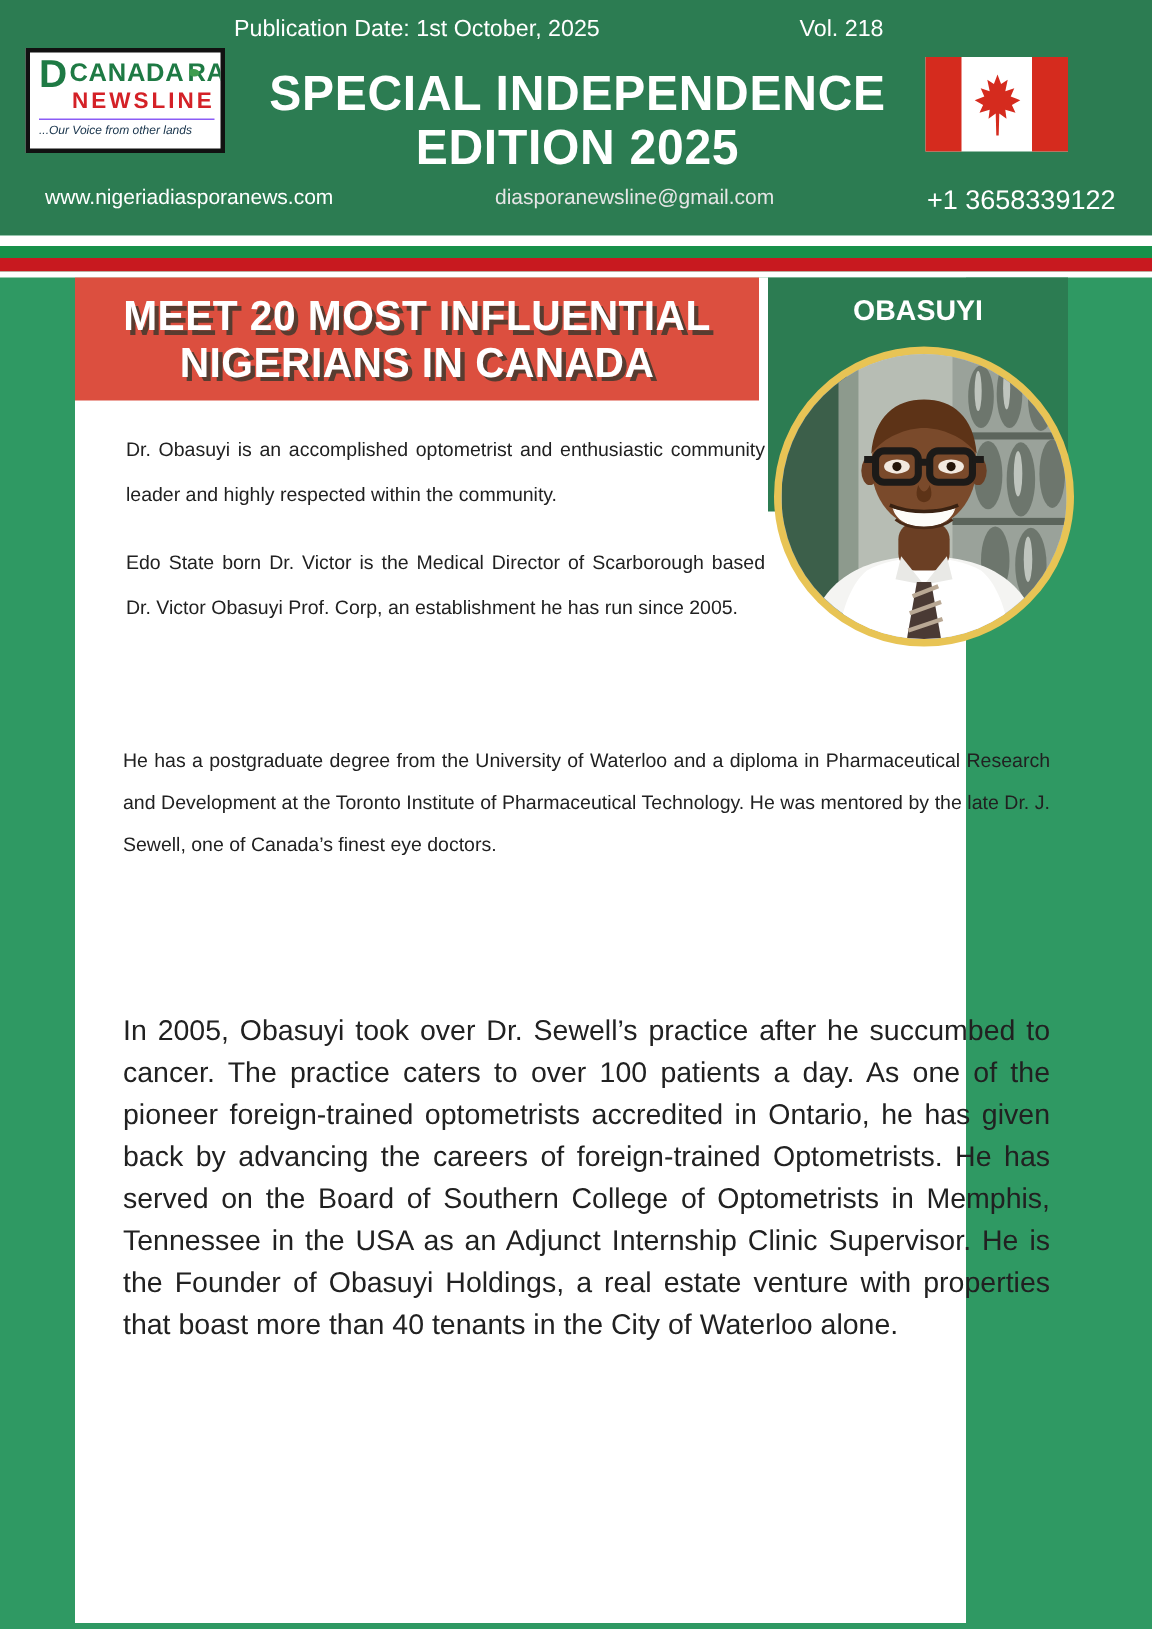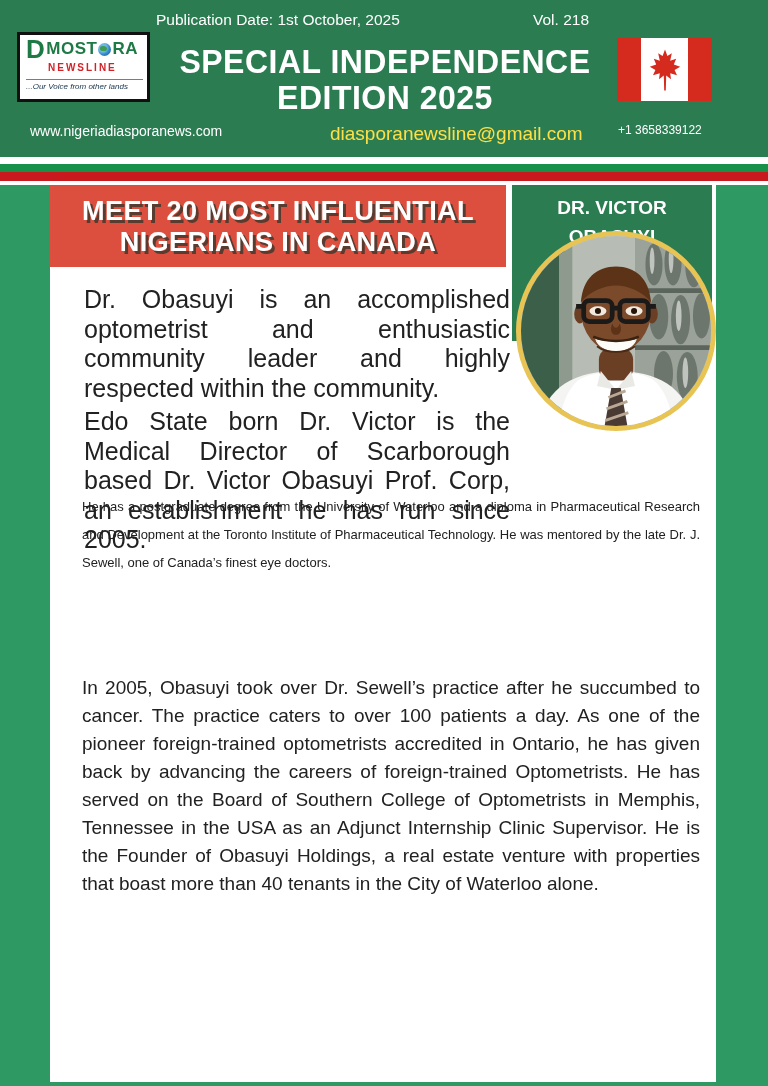--- a/index.html
+++ b/index.html
@@ -7,90 +7,90 @@
   .page { position:relative; width:768px; height:1086px; margin:0 auto; background:#2F9963; overflow:hidden; }
 
   
   .header { position:absolute; top:0; left:0; width:768px; height:157px; background:#2C7C52; }
   .pub-date { position:absolute; left:156px; top:11px; color:#fff; font-size:15.5px; }
   .vol { position:absolute; left:533px; top:11px; color:#fff; font-size:15.5px; }
   .masthead-title { position:absolute; left:160px; top:44px; width:450px; text-align:center;
     color:#fff; font-size:33px; font-weight:700; line-height:36px; letter-spacing:.5px;
     transform:scaleX(.97); }
   .website { position:absolute; left:30px; top:123px; color:#fff; font-size:14px; }
-  .email   { position:absolute; left:330px; top:123px; color:#fde047; font-size:19px; }
-  .phone   { position:absolute; left:618px; top:123px; color:#fff; font-size:12px; }
+  .email   { position:absolute; left:330px; top:123px; color:#e5e5e5; font-size:14px; }
+  .phone   { position:absolute; left:618px; top:123px; color:#fff; font-size:18px; }
 
   
   .logo-box { position:absolute; left:17px; top:32px; width:133px; height:70px;
     background:#fff; border:3px solid #111; padding:4px 4px 2px 6px; overflow:hidden; }
   .logo-line1 { font-size:17px; font-weight:700; color:#1E7A44; letter-spacing:.5px;
     display:flex; align-items:center; line-height:20px; }
   .logo-d { font-size:26px; line-height:20px; margin-right:1px; color:#1E7A44; }
   .globe { display:inline-block; width:13px; height:13px; border-radius:50%;
     background:radial-gradient(circle at 35% 35%, #6fb6e8 0 35%, #2e86c6 60%, #1b5e94 100%);
     position:relative; margin:0 1px; }
   .globe::after { content:""; position:absolute; left:2px; top:3px; width:7px; height:5px;
     background:#3f9d4f; border-radius:40% 60% 50% 50%; }
-  .logo-line2 { font-size:10px; font-weight:700; color:#D42127; letter-spacing:2px;
+  .logo-line2 { font-size:15px; font-weight:700; color:#D42127; letter-spacing:2px;
     margin-left:22px; line-height:17px; }
   .logo-line3 { font-size:8px; color:#16324a; margin-top:3px; border-top:1px solid #8b5cf6;
     padding-top:2px; font-style:italic; }
 
   
   .flag { position:absolute; left:617px; top:38px; width:95px; height:63px; background:#fff;
     display:flex; }
   .flag .band { width:24px; height:100%; background:#D52B1E; }
   .flag .mid { flex:1; position:relative; }
   .flag svg { position:absolute; left:50%; top:50%; transform:translate(-50%,-50%); }
 
   
   .sep-white1 { position:absolute; top:157px; left:0; width:768px; height:7px; background:#fff; }
   .sep-green  { position:absolute; top:164px; left:0; width:768px; height:8px; background:#17914A; }
   .sep-red    { position:absolute; top:172px; left:0; width:768px; height:9px; background:#C8191F; }
   .sep-white2 { position:absolute; top:181px; left:0; width:768px; height:4px; background:#fff; }
 
   
-  .card { position:absolute; left:50px; top:185px; width:666px; height:897px; background:#fff; }
+  .card { position:absolute; left:50px; top:185px; width:594px; height:897px; background:#fff; }
 
   .banner { position:absolute; left:0; top:0; width:456px; height:82px; background:#DC4F3F;
     display:flex; flex-direction:column; justify-content:center; text-align:center; }
   .banner-line { color:#fff; font-size:28px; font-weight:700; line-height:31px;
     letter-spacing:.3px; transform:scaleX(.97);
     text-shadow:3px 3px 0 rgba(55,55,45,.8); }
 
   .person-box { position:absolute; left:462px; top:0; width:200px; height:156px;
     background:#2C7C52; text-align:center; padding-top:8px; }
   .person-name { color:#fff; font-size:19px; font-weight:700; line-height:29px; }
 
   .photo { position:absolute; left:466px; top:46px; width:200px; height:200px;
     border-radius:50%; border:5px solid #E8C455; overflow:hidden; background:#aeb4ac;
     box-shadow:0 0 0 1px rgba(255,255,255,.6) inset; z-index:3; }
   .photo svg { display:block; }
 
   .para { position:absolute; color:#212121; text-align:justify; }
   .para p { text-align:justify; }
-  .col-narrow { left:34px; top:100px; width:426px; font-size:25px; line-height:29.5px; }
-  .col-narrow p + p { margin-top:4px; }
+  .col-narrow { left:34px; top:100px; width:426px; font-size:13px; line-height:29.5px; }
+  .col-narrow p + p { margin-top:16px; }
   .para-2 { left:32px; top:308px; width:618px; font-size:13px; line-height:28px; }
   .para-3 { left:32px; top:489px; width:618px; font-size:19px; line-height:28px; }
 </style>
 </head>
 <body>
 
 <div class="page">
 
   <div class="header">
     <div class="pub-date">Publication Date: 1st October, 2025</div>
     <div class="vol">Vol. 218</div>
 
     <div class="logo-box">
       <div class="logo-line1">
         <span class="logo-d">D</span>
-          <span>MOST</span>
+          <span>CANADA</span>
           <span class="globe"></span>
           <span>RA</span>
       </div>
       <div class="logo-line2">NEWSLINE</div>
       <div class="logo-line3">...Our Voice from other lands</div>
     </div>
 
     <div class="masthead-title">
       <div>SPECIAL INDEPENDENCE</div>
       <div>EDITION 2025</div>
@@ -117,21 +117,20 @@
   <div class="sep-white2"></div>
 
   <div class="card">
 
     <div class="banner">
       <div class="banner-line">MEET 20 MOST INFLUENTIAL</div>
       <div class="banner-line">NIGERIANS IN CANADA</div>
     </div>
 
     <div class="person-box">
-      <div class="person-name">DR. VICTOR</div>
       <div class="person-name">OBASUYI</div>
     </div>
 
     <div class="photo">
       <svg width="190" height="190" viewBox="0 0 200 200">
 
         <rect x="0" y="0" width="200" height="200" fill="#b7bdb4"></rect>
         <rect x="0" y="0" width="46" height="200" fill="#3c5f4a"></rect>
         <rect x="40" y="0" width="14" height="200" fill="#8d9a8d"></rect>
         <rect x="120" y="0" width="80" height="200" fill="#9aa29a"></rect>

